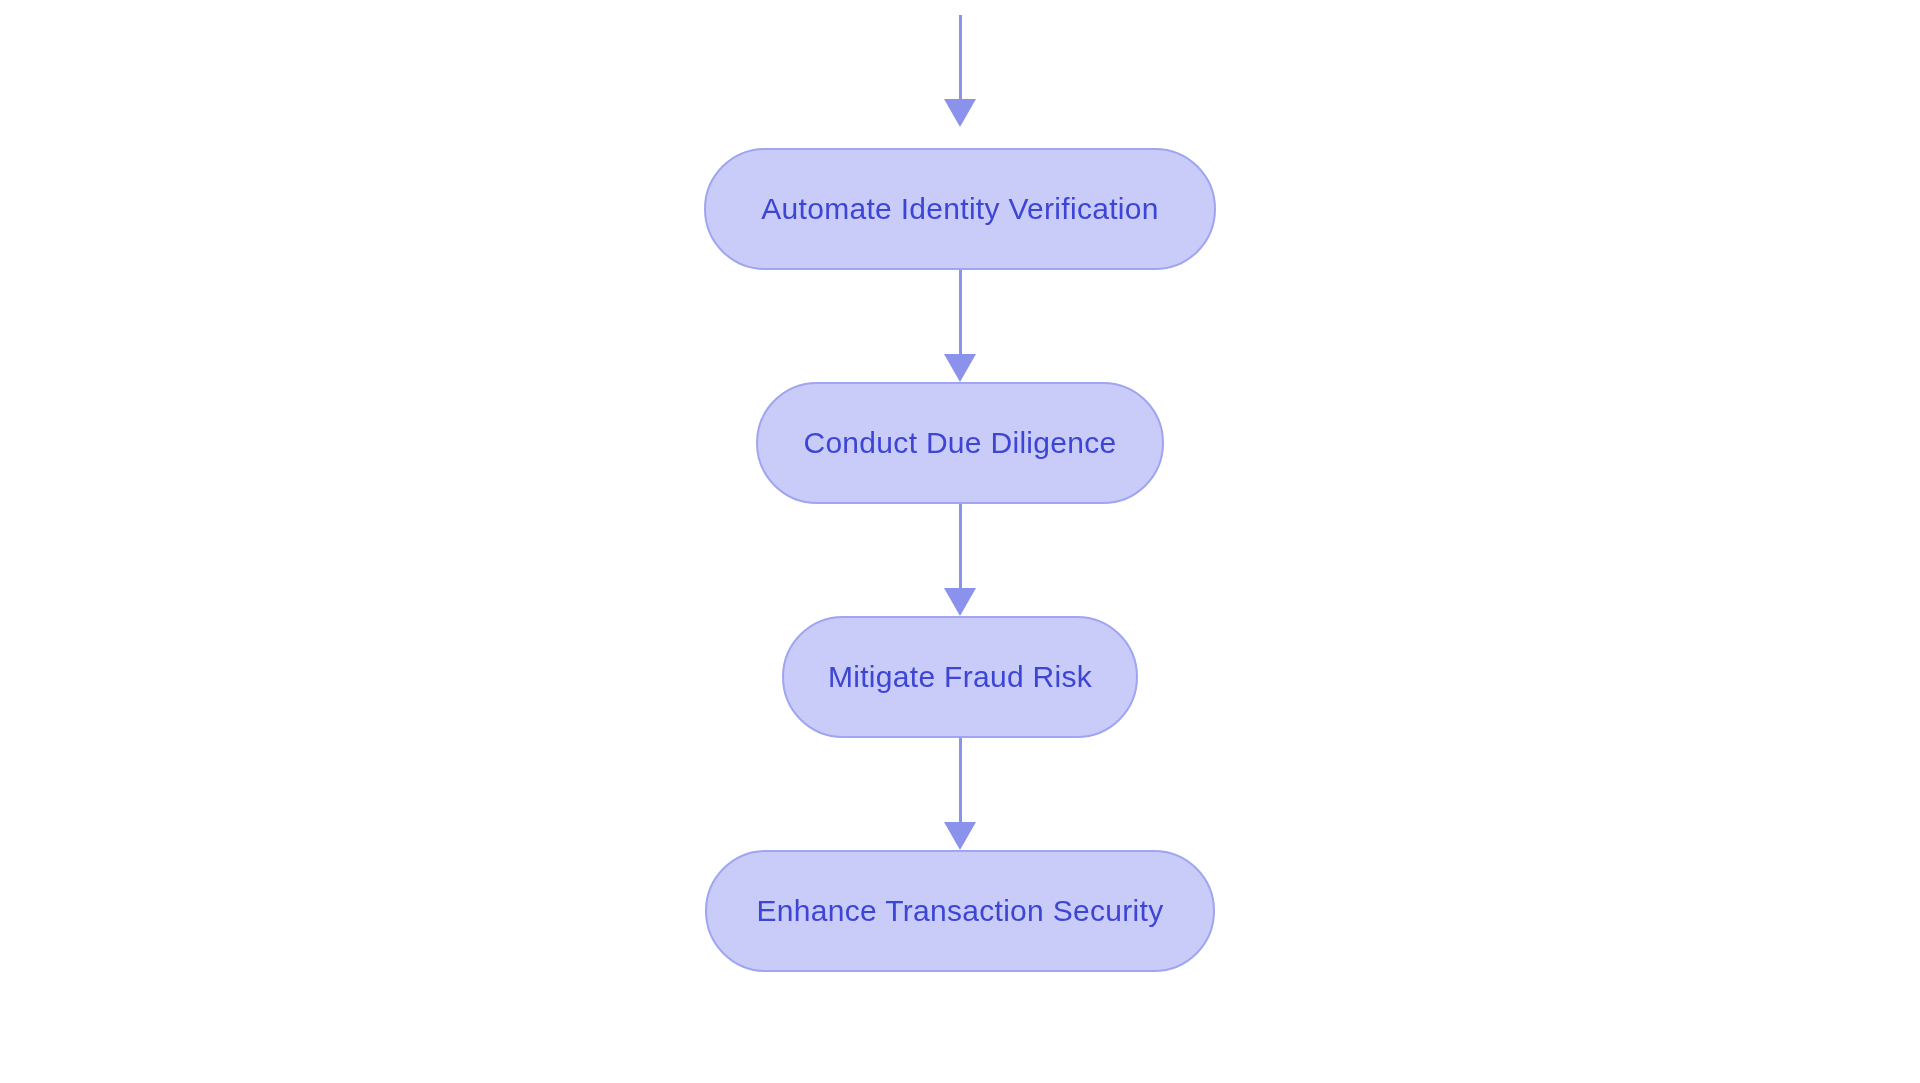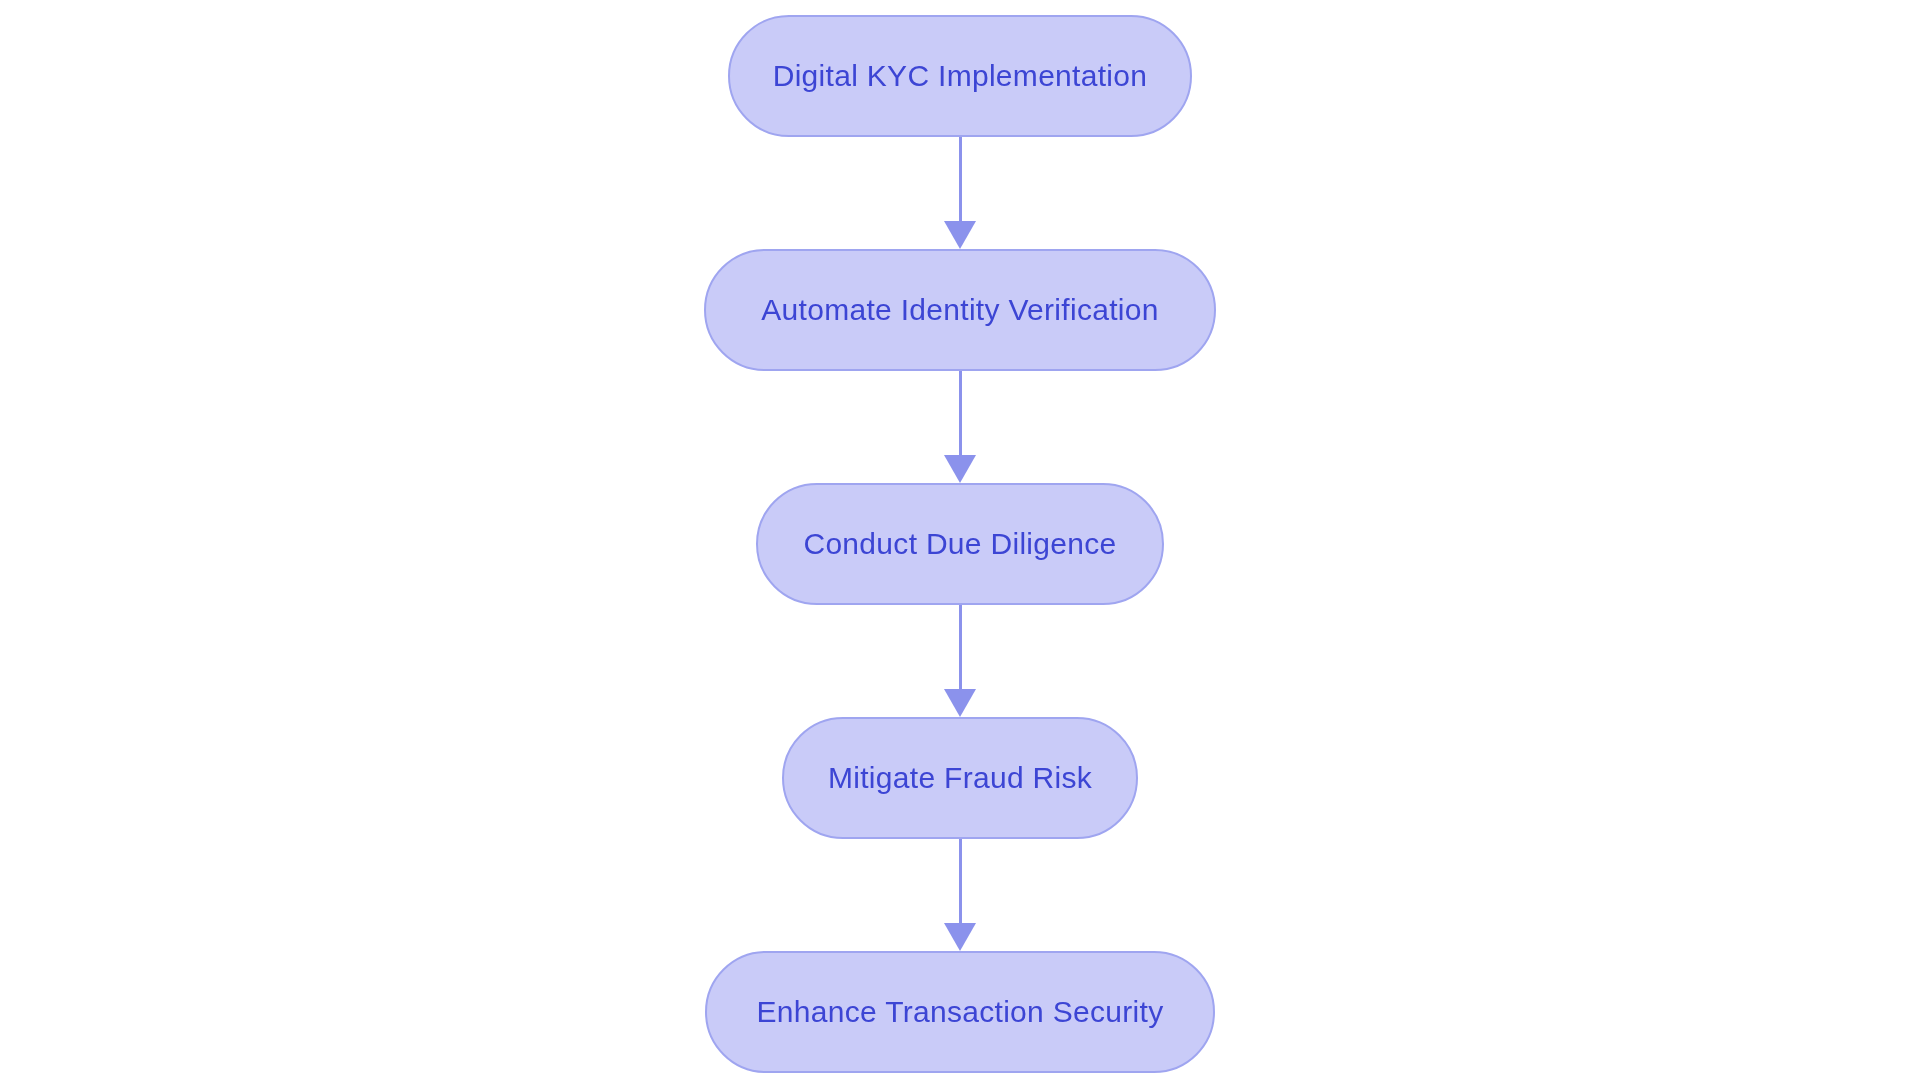--- a/index.html
+++ b/index.html
@@ -38,21 +38,21 @@
     display: flex;
     align-items: center;
     justify-content: center;
     font-size: 30px;
     letter-spacing: 0.3px;
     flex: 0 0 auto;
     white-space: nowrap;
     padding: 0 40px;
   }
   .n1 { min-width: 464px; }
-  .n2 { min-width: 512px; }
+  .n2 { min-width: 512px; margin-top: 21px; }
   .n3 { min-width: 408px; }
   .n4 { min-width: 356px; align-items: center; }
   .n5 { min-width: 510px; }
   .flow-arrow {
     height: 112px;
     display: flex;
     flex-direction: column;
     align-items: center;
     flex: 0 0 auto;
   }
@@ -67,23 +67,20 @@
     border-left: 16px solid transparent;
     border-right: 16px solid transparent;
     border-top: 28px solid var(--arrow, #8b92ec);
   }
 </style>
 </head>
 <body>
 
 <div class="canvas">
 
-  <div class="flow-node n1">
-    <span>Digital KYC Implementation</span>
-  </div>
 
   <div class="flow-arrow">
     <div class="arrow-line"></div>
     <div class="arrow-head"></div>
   </div>
 
   <div class="flow-node n2">
     <span>Automate Identity Verification</span>
   </div>
 

